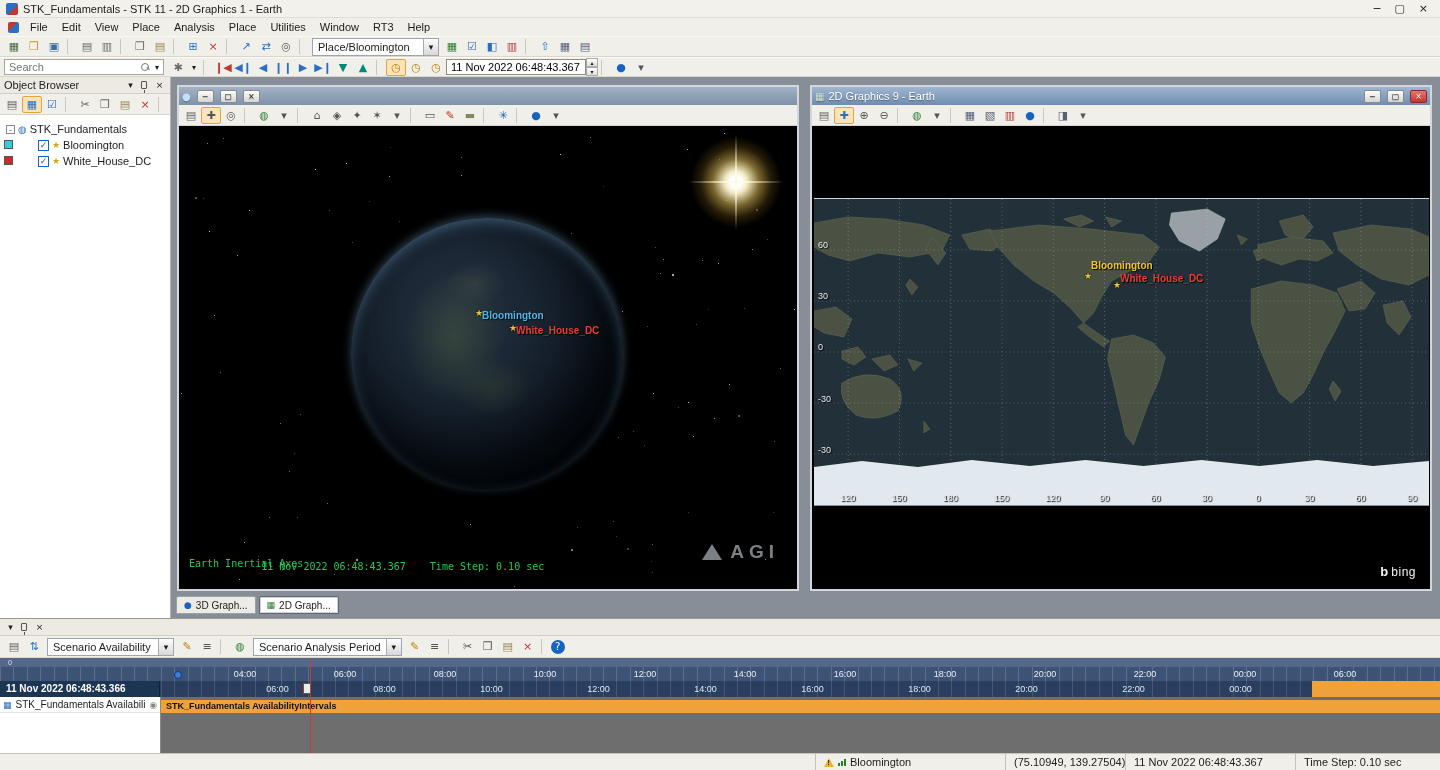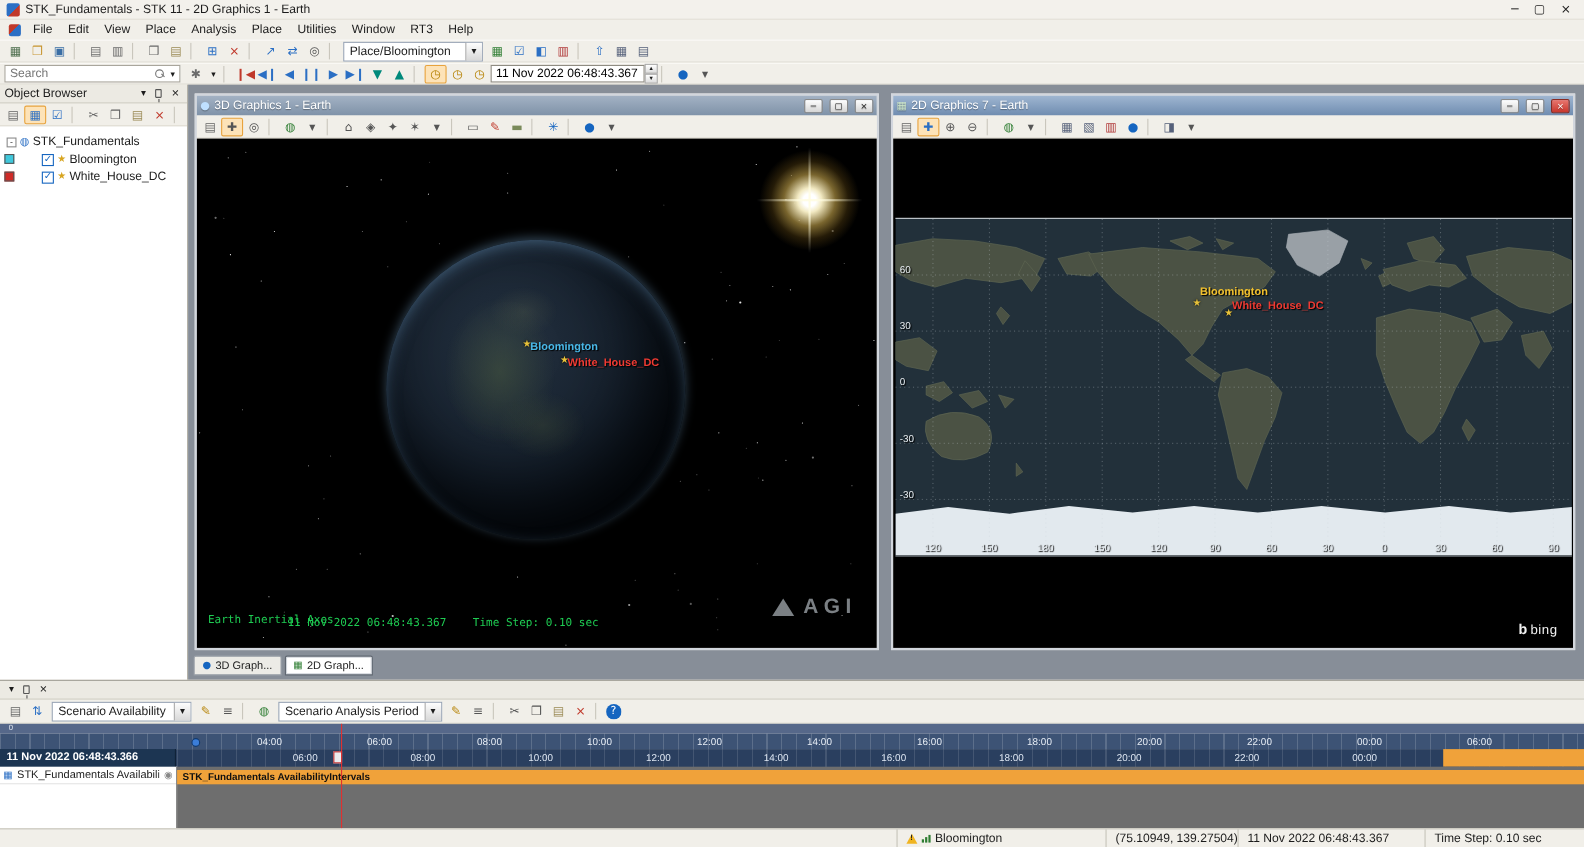--- a/index.html
+++ b/index.html
@@ -304,21 +304,20 @@
             </div>
           </div>
       </div>
     </div>
 
     <div class="mdi" data-name="mdi-area">
 
       <div class="cw w3d" style="left:6px;top:8px;width:622px;height:506px" data-name="window-3d-graphics">
         <div class="cw-title" data-name="window-3d-titlebar">
           <span class="cw-ico" data-name="globe-icon" style="color:#bfe0ff">●</span>
-          <span class="cw-text" data-name="window-3d-title">3D Graphics 1 - Earth</span>
           <span class="cw-btn" data-name="minimize-button">─</span>
           <span class="cw-btn" data-name="maximize-button">▢</span>
           <span class="cw-btn" data-name="close-button">×</span>
         </div>
         <div class="cw-toolbar" data-name="view3d-toolbar">
 
         <span class="tbi" data-name="view-properties-icon" style="color: rgb(102, 102, 102);">▤</span>
             <span class="tbi" data-name="pan-icon" style="color: rgb(85, 85, 85);">✚</span>
             <span class="tbi" data-name="zoom-icon" style="color: rgb(85, 85, 85);">◎</span>
             <span class="tbi" data-name="separator"></span>
@@ -476,21 +475,21 @@
           <div class="agi-logo" data-name="agi-logo">
             <span class="agi-tri" data-name="agi-triangle-icon"></span>
             <span class="agi-text">AGI</span>
           </div>
         </div>
       </div>
 
       <div class="cw w2d" style="left:639px;top:8px;width:622px;height:506px" data-name="window-2d-graphics">
         <div class="cw-title" data-name="window-2d-titlebar">
           <span class="cw-ico" data-name="map-icon" style="color:#cfe8c9">▦</span>
-          <span class="cw-text" data-name="window-2d-title">2D Graphics 7 - Earth</span>
+          <span class="cw-text" data-name="window-2d-title">2D Graphics 9 - Earth</span>
           <span class="cw-btn" data-name="minimize-button">─</span>
           <span class="cw-btn" data-name="maximize-button">▢</span>
           <span class="cw-btn close-red" data-name="close-button">×</span>
         </div>
         <div class="cw-toolbar" data-name="view2d-toolbar">
 
         <span class="tbi" data-name="map-properties-icon" style="color: rgb(102, 102, 102);">▤</span>
             <span class="tbi" data-name="pan-icon" style="color: rgb(43, 111, 196);">✚</span>
             <span class="tbi" data-name="zoom-in-icon" style="color: rgb(85, 85, 85);">⊕</span>
             <span class="tbi" data-name="zoom-out-icon" style="color: rgb(85, 85, 85);">⊖</span>

